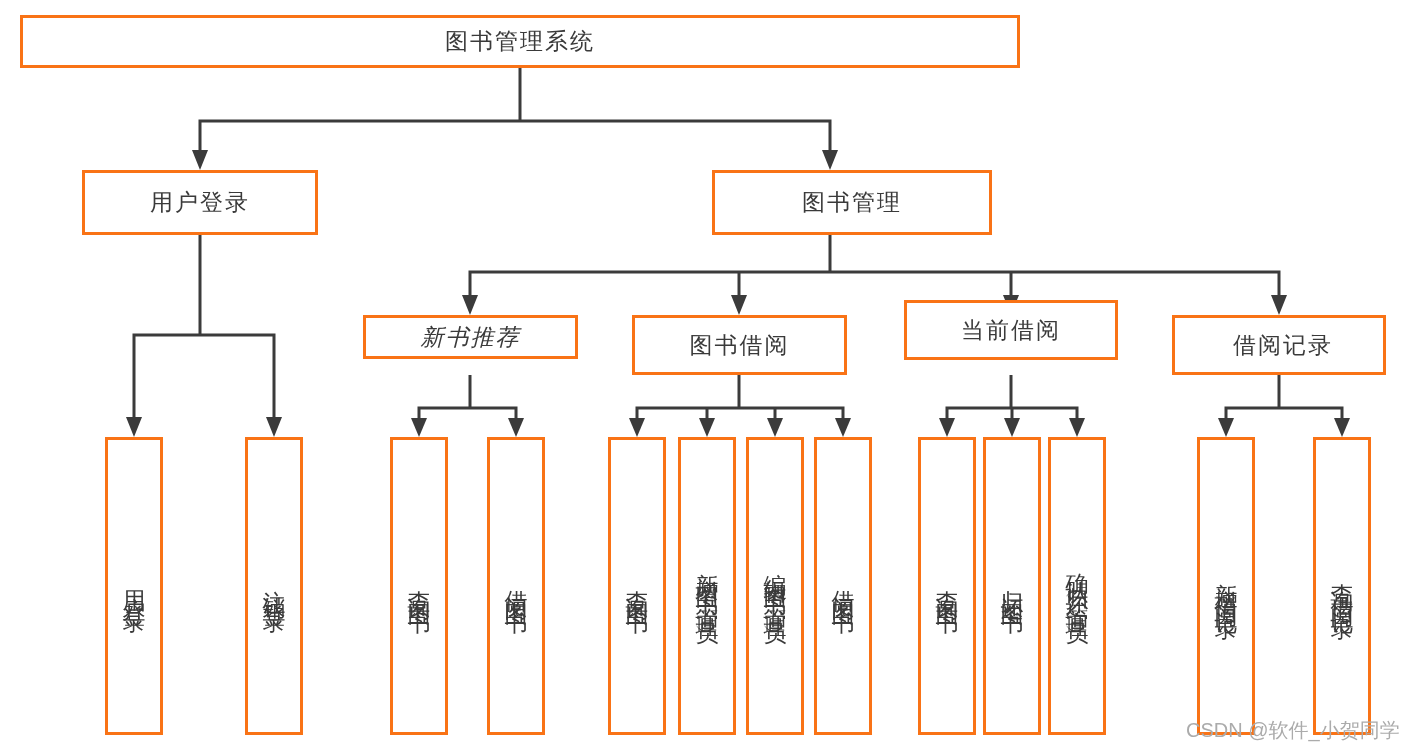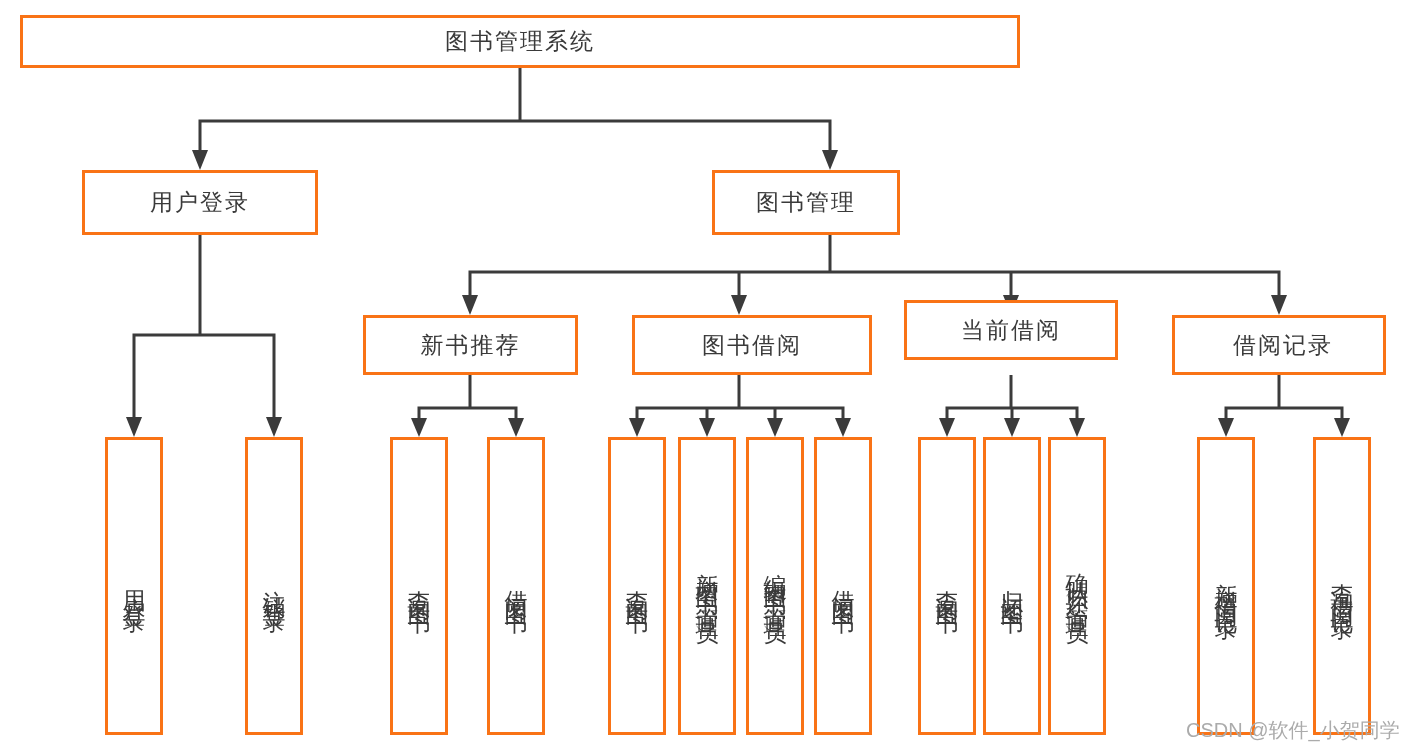--- a/index.html
+++ b/index.html
@@ -124,28 +124,28 @@
     <path class="tri" d="M1334 418 L1350 418 L1342 437 Z"></path>
   </svg>
 
   <div class="node" style="left:20px; top:15px; width:1000px; height:53px;">
     <span class="h-label">图书管理系统</span>
   </div>
 
   <div class="node" style="left:82px; top:170px; width:236px; height:65px;">
     <span class="h-label">用户登录</span>
   </div>
-  <div class="node" style="left:712px; top:170px; width:188px; height:65px;">
+  <div class="node" style="left:712px; top:170px; width:280px; height:65px;">
     <span class="h-label">图书管理</span>
   </div>
 
-  <div class="node" style="left:363px; top:315px; width:215px; height:60px;">
+  <div class="node" style="left:363px; top:315px; width:215px; height:44px;font-style:italic;">
     <span class="h-label">新书推荐</span>
   </div>
-  <div class="node" style="left:632px; top:315px; width:240px; height:60px;font-family:Liberation Mono, monospace;">
+  <div class="node" style="left:632px; top:315px; width:215px; height:60px;font-family:Liberation Mono, monospace;">
     <span class="h-label">图书借阅</span>
   </div>
   <div class="node" style="left:904px; top:300px; width:214px; height:60px;">
     <span class="h-label">当前借阅</span>
   </div>
   <div class="node" style="left:1172px; top:315px; width:214px; height:60px;padding-left:8px;">
     <span class="h-label">借阅记录</span>
   </div>
 
   <div class="node leaf" style="left:105px;">

